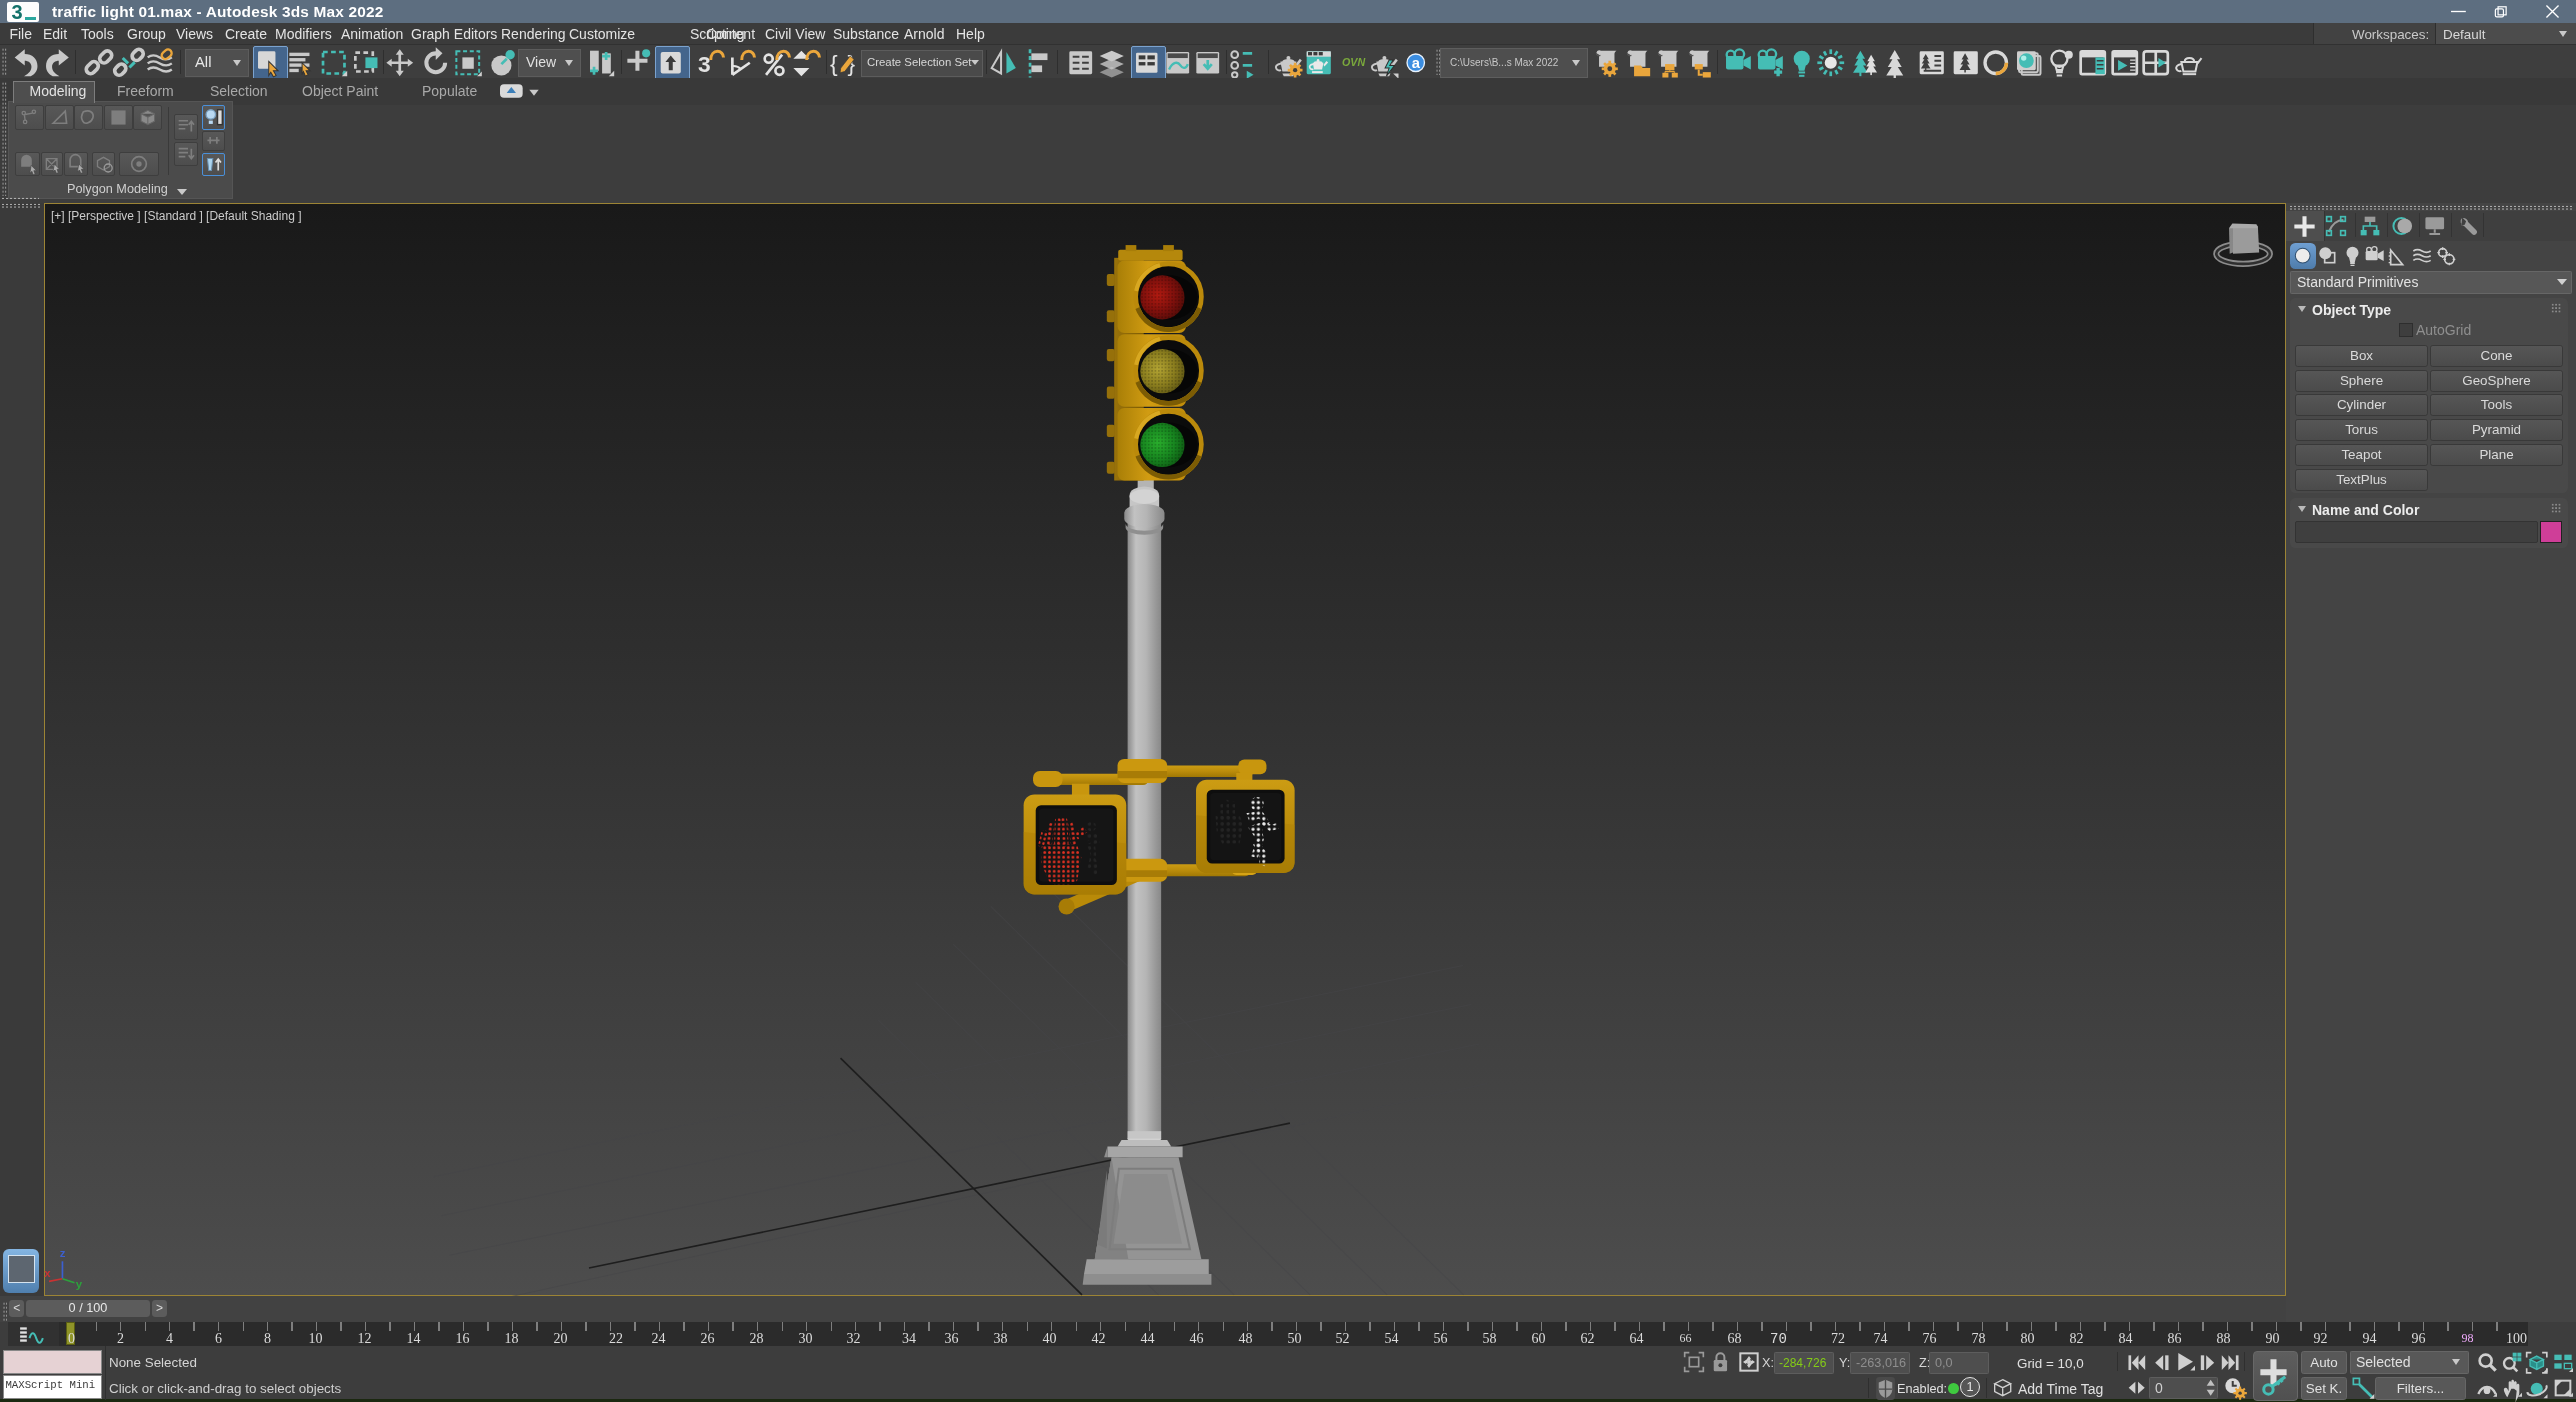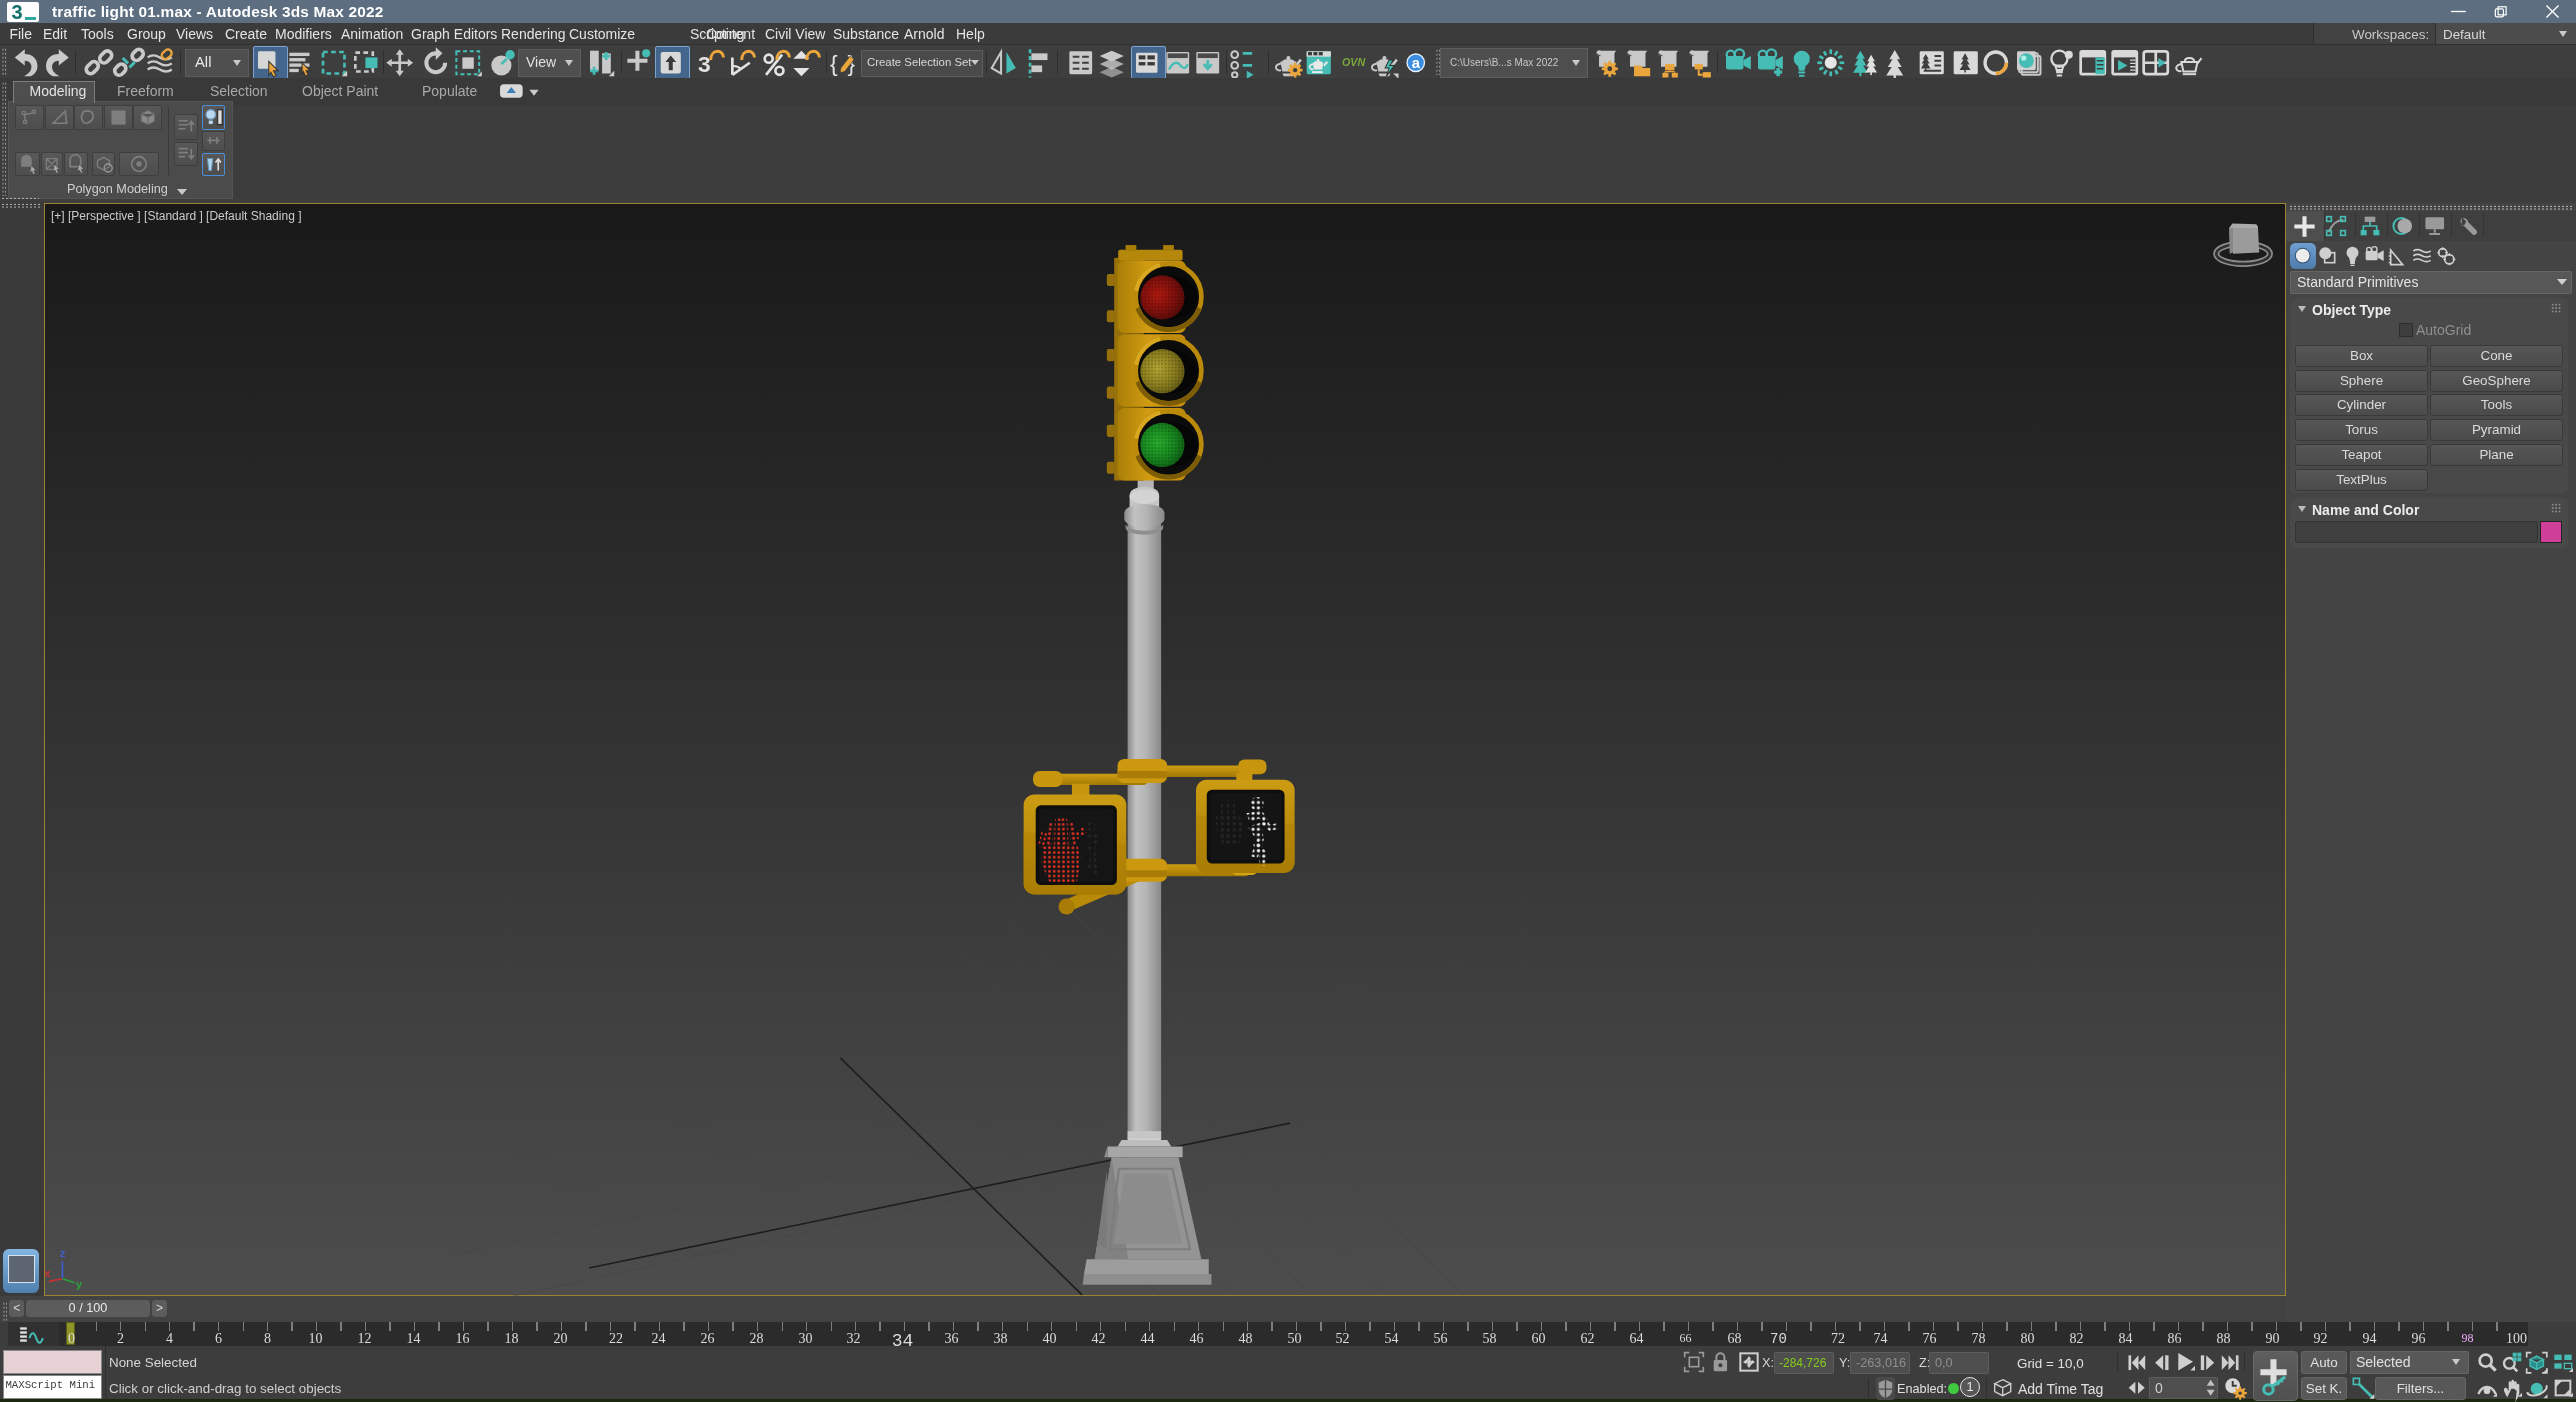--- a/index.html
+++ b/index.html
@@ -859,21 +859,21 @@
 <div class="a" style="left:400px;top:1331px;width:27px;text-align:center;color:#dcdcdc;font-size:14px;font-family:'Liberation Serif',serif;">14</div>
 <div class="a" style="left:449px;top:1331px;width:27px;text-align:center;color:#dcdcdc;font-size:14px;font-family:'Liberation Serif',serif;">16</div>
 <div class="a" style="left:498px;top:1331px;width:27px;text-align:center;color:#dcdcdc;font-size:14px;font-family:'Liberation Serif',serif;">18</div>
 <div class="a" style="left:547px;top:1331px;width:27px;text-align:center;color:#dcdcdc;font-size:14px;font-family:'Liberation Serif',serif;">20</div>
 <div class="a" style="left:596px;top:1331px;width:27px;text-align:right;color:#dcdcdc;font-size:14px;font-family:'Liberation Serif',serif;">22</div>
 <div class="a" style="left:645px;top:1331px;width:27px;text-align:center;color:#dcdcdc;font-size:14px;font-family:'Liberation Serif',serif;">24</div>
 <div class="a" style="left:694px;top:1331px;width:27px;text-align:center;color:#dcdcdc;font-size:14px;font-family:'Liberation Serif',serif;">26</div>
 <div class="a" style="left:743px;top:1331px;width:27px;text-align:center;color:#dcdcdc;font-size:14px;font-family:'Liberation Serif',serif;">28</div>
 <div class="a" style="left:792px;top:1331px;width:27px;text-align:center;color:#dcdcdc;font-size:14px;font-family:'Liberation Serif',serif;">30</div>
 <div class="a" style="left:840px;top:1331px;width:27px;text-align:center;color:#dcdcdc;font-size:14px;font-family:'Liberation Serif',serif;">32</div>
-<div class="a" style="left:889px;top:1331px;width:27px;text-align:center;color:#dcdcdc;font-size:18px;font-family:Liberation Mono, monospace;">34</div>
+<div class="a" style="left:889px;top:1331px;width:27px;text-align:right;color:#dcdcdc;font-size:14px;font-family:Liberation Serif, serif;">34</div>
 <div class="a" style="left:938px;top:1331px;width:27px;text-align:center;color:#dcdcdc;font-size:14px;font-family:'Liberation Serif',serif;">36</div>
 <div class="a" style="left:987px;top:1331px;width:27px;text-align:center;color:#dcdcdc;font-size:14px;font-family:'Liberation Serif',serif;">38</div>
 <div class="a" style="left:1036px;top:1331px;width:27px;text-align:center;color:#dcdcdc;font-size:14px;font-family:'Liberation Serif',serif;">40</div>
 <div class="a" style="left:1085px;top:1331px;width:27px;text-align:center;color:#dcdcdc;font-size:14px;font-family:'Liberation Serif',serif;">42</div>
 <div class="a" style="left:1134px;top:1331px;width:27px;text-align:center;color:#dcdcdc;font-size:14px;font-family:'Liberation Serif',serif;">44</div>
 <div class="a" style="left:1183px;top:1331px;width:27px;text-align:center;color:#dcdcdc;font-size:14px;font-family:'Liberation Serif',serif;">46</div>
 <div class="a" style="left:1232px;top:1331px;width:27px;text-align:center;color:#dcdcdc;font-size:14px;font-family:'Liberation Serif',serif;">48</div>
 <div class="a" style="left:1281px;top:1331px;width:27px;text-align:center;color:#dcdcdc;font-size:14px;font-family:'Liberation Serif',serif;">50</div>
 <div class="a" style="left:1329px;top:1331px;width:27px;text-align:center;color:#dcdcdc;font-size:14px;font-family:'Liberation Serif',serif;">52</div>
 <div class="a" style="left:1378px;top:1331px;width:27px;text-align:center;color:#dcdcdc;font-size:14px;font-family:'Liberation Serif',serif;">54</div>

